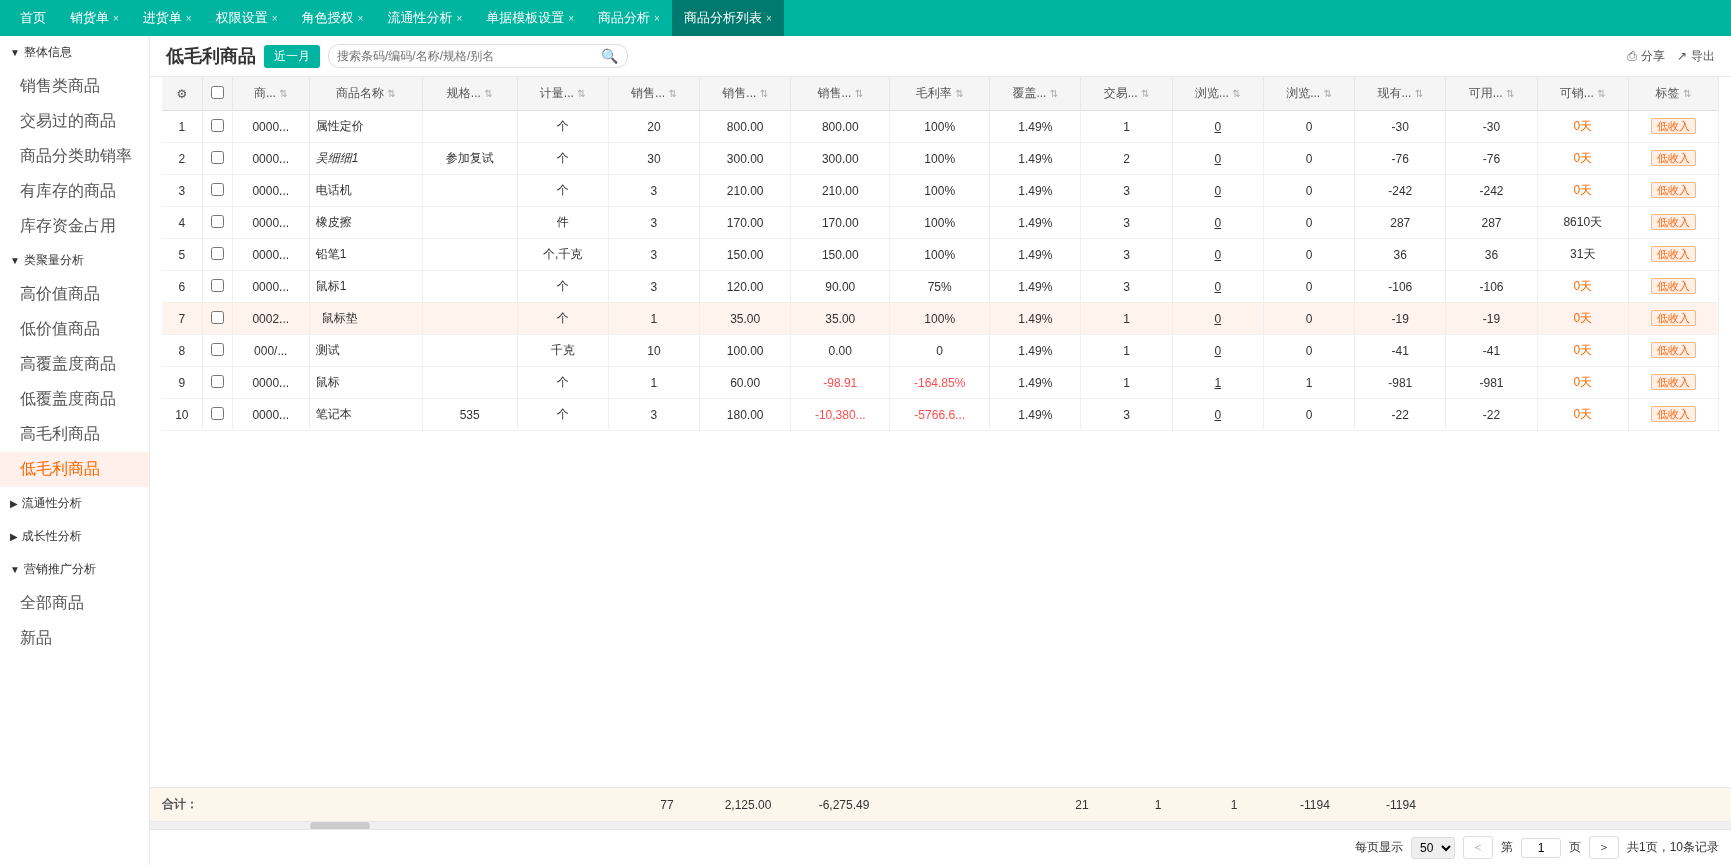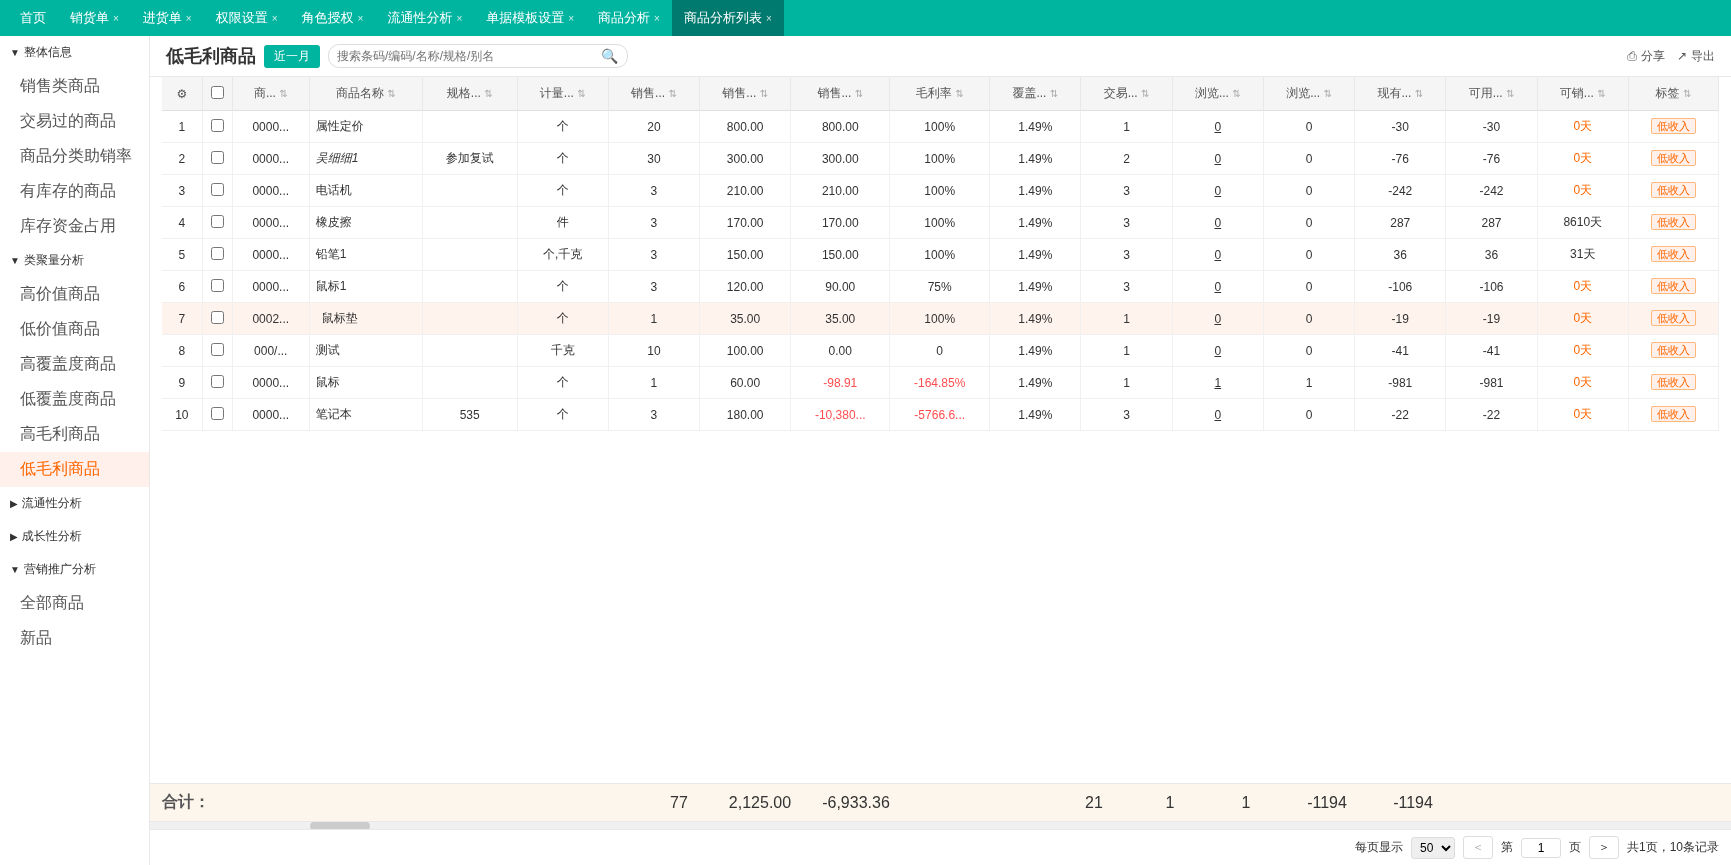--- a/index.html
+++ b/index.html
@@ -201,21 +201,21 @@
       color: #333;
     }
     
     
     .table-footer {
       background: #fdf6ec;
       border-top: 1px solid #e8e8e8;
       padding: 8px 12px;
       display: flex;
       align-items: center;
-      font-size: 16px;
+      font-size: 12px;
     }
     .footer-total-label { color: #555; font-weight: bold; margin-right: 8px; }
 
     
     .pagination-bar {
       display: flex;
       align-items: center;
       justify-content: flex-end;
       padding: 6px 12px;
       border-top: 1px solid #e8e8e8;
@@ -598,21 +598,21 @@
       <span class="footer-total-label">合计：</span>
       <div style="display:flex; flex:1; gap:16px; align-items:center;">
         <span style="width:30px;"></span>
         <span style="width:30px;"></span>
         <span style="width:60px;"></span>
         <span style="width:100px;"></span>
         <span style="width:60px;"></span>
         <span style="width:60px;"></span>
         <span style="min-width:50px; text-align:center;">77</span>
         <span style="min-width:80px; text-align:center;">2,125.00</span>
-        <span style="min-width:80px; text-align:center;">-6,933.36</span>
+        <span style="min-width:80px; text-align:center;">-6,275.49</span>
         <span style="min-width:60px;"></span>
         <span style="min-width:60px;"></span>
         <span style="min-width:60px; text-align:center;">21</span>
         <span style="min-width:60px; text-align:center;">1</span>
         <span style="min-width:60px; text-align:center;">1</span>
         <span style="min-width:70px; text-align:center;">-1194</span>
         <span style="min-width:70px; text-align:center;">-1194</span>
       </div>
     </div>
 

